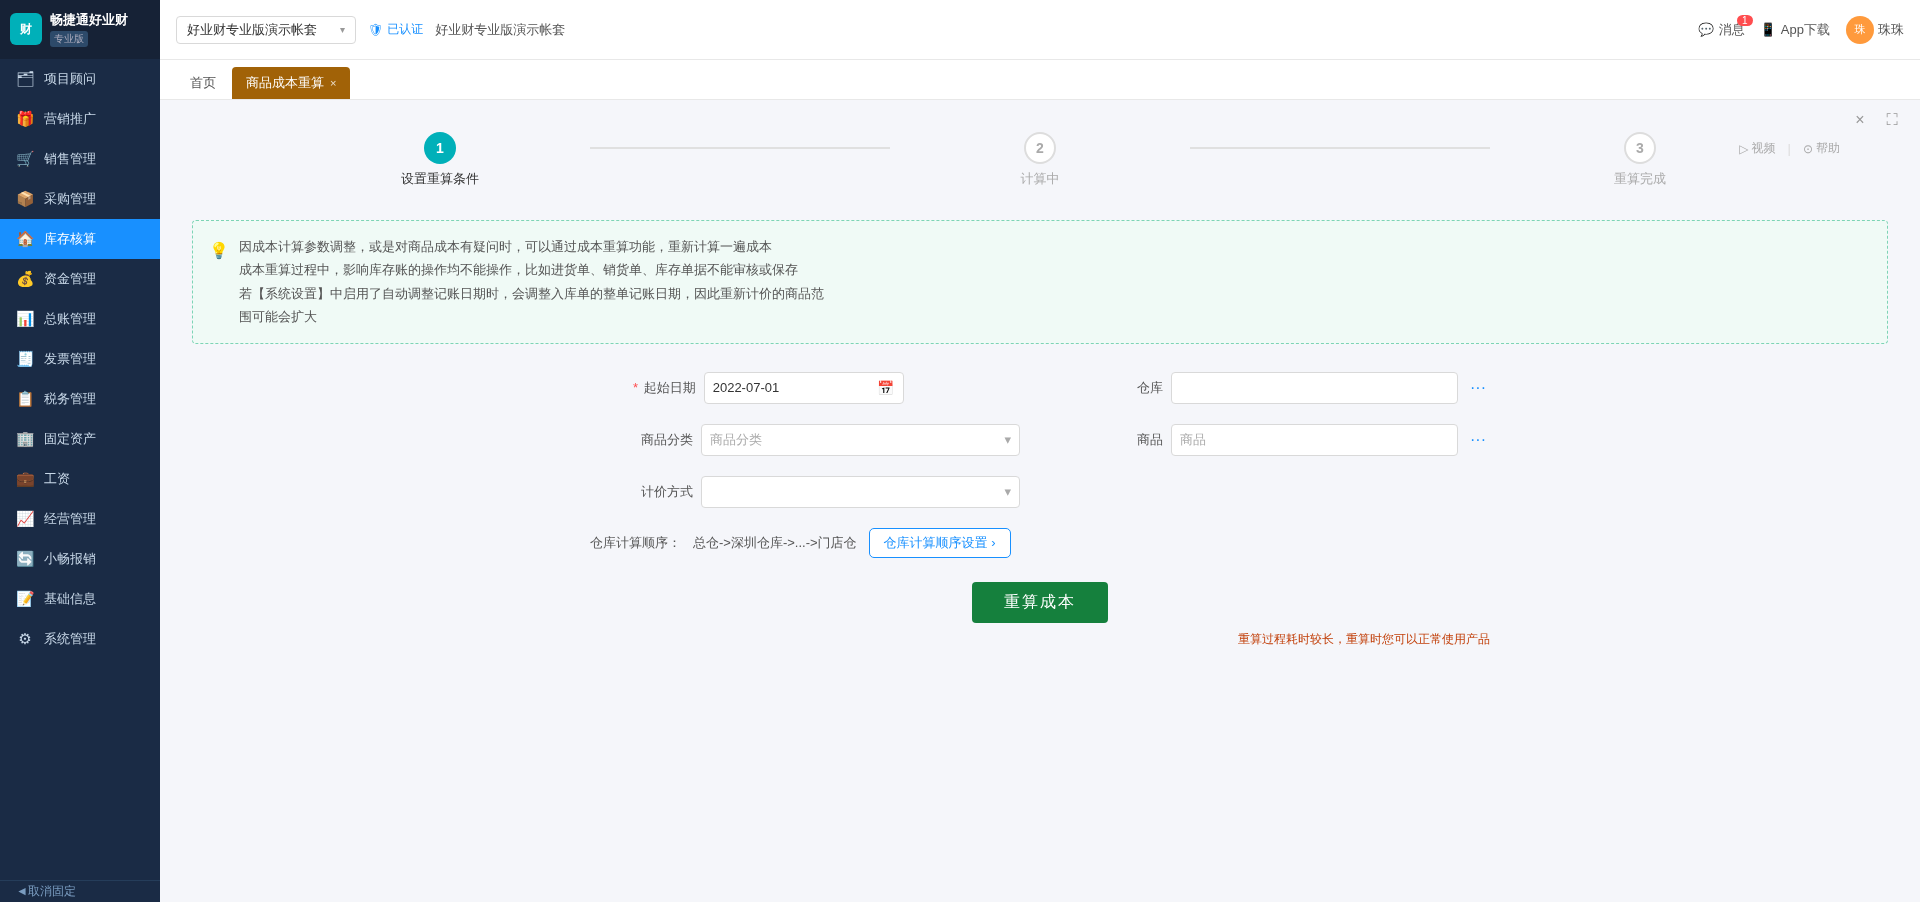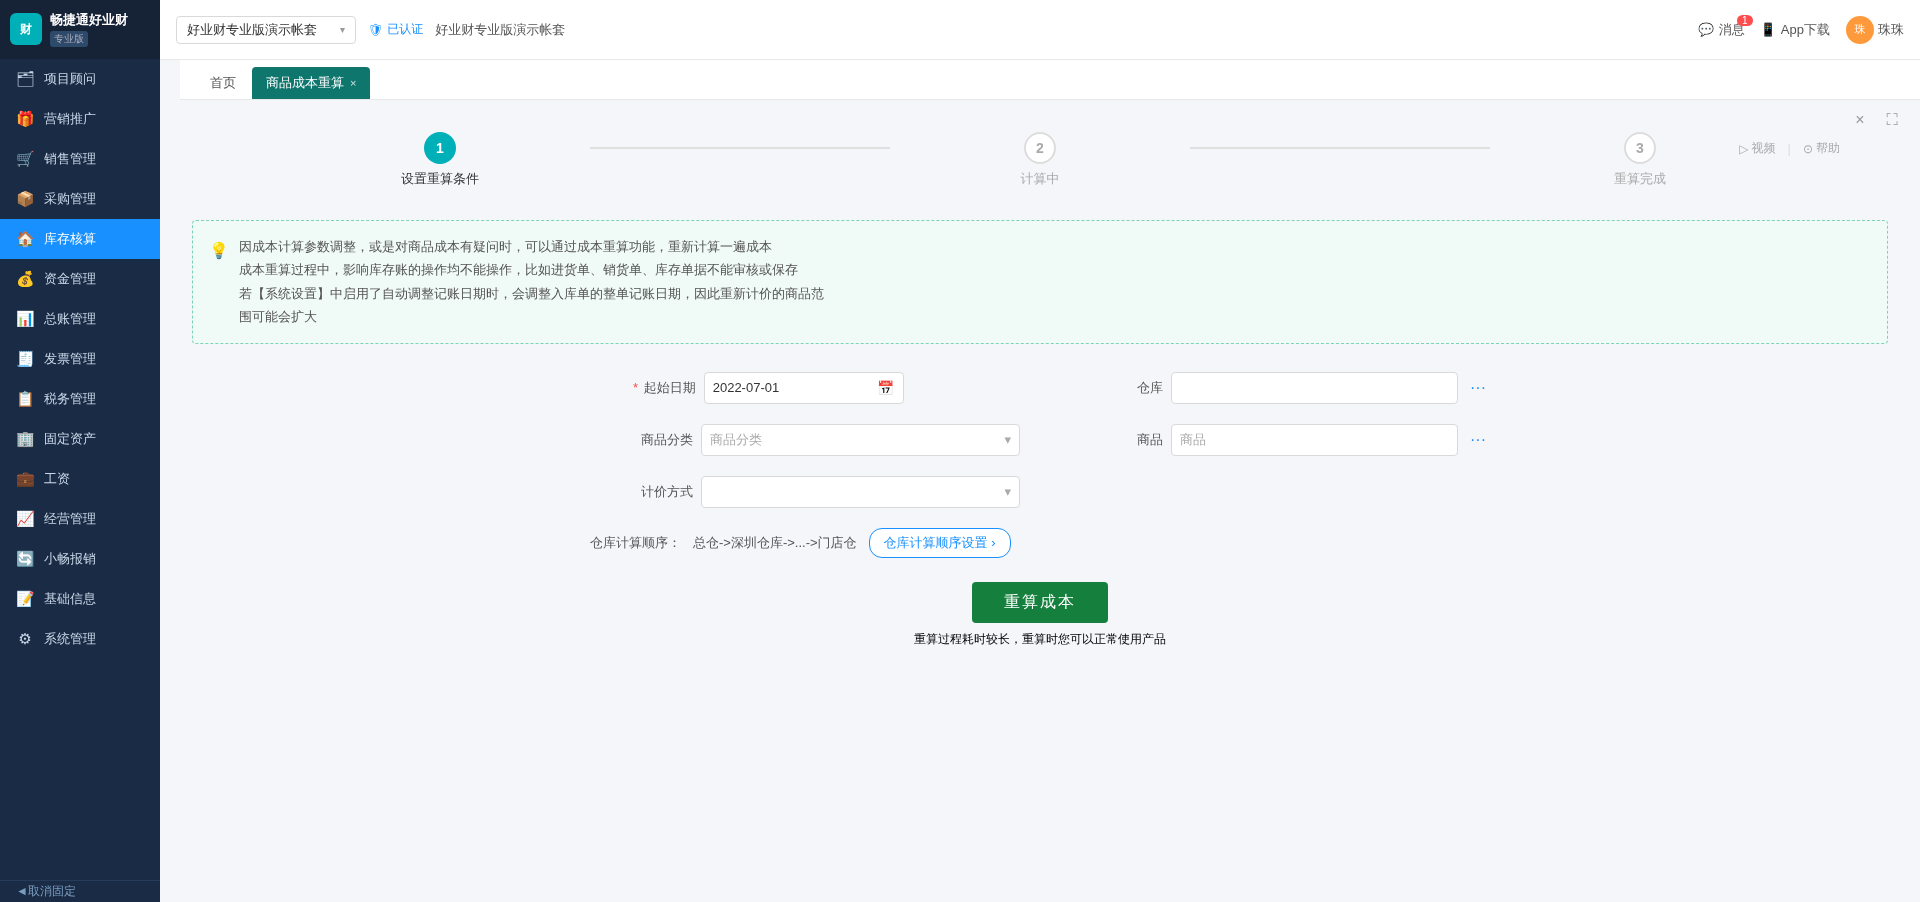--- a/index.html
+++ b/index.html
@@ -156,35 +156,34 @@
     
     .tabs-bar {
       background: white;
       height: 40px;
       display: flex;
       align-items: flex-end;
       padding: 0 16px;
       border-bottom: 1px solid #e8e8e8;
       flex-shrink: 0;
       gap: 2px;
-      margin-left: 20px;
     }
     .tab-item {
       padding: 6px 14px;
       font-size: 13px;
       cursor: pointer;
       border-radius: 4px 4px 0 0;
       color: #555;
       height: 32px;
       display: flex;
       align-items: center;
       gap: 6px;
     }
     .tab-item.active {
-      background: #0f766e;
+      background: #a16207;
       color: white;
     }
     .tab-close {
       font-size: 11px;
       color: rgba(255,255,255,0.8);
       cursor: pointer;
     }
 
     
     .content-area {
@@ -357,21 +356,21 @@
       align-items: center;
       gap: 12px;
       margin-bottom: 24px;
     }
     .warehouse-order-label { color: #555; font-size: 13px; white-space: nowrap; }
     .warehouse-order-value { color: #555; font-size: 13px; }
     .warehouse-order-btn {
       background: white;
       border: 1px solid #1890ff;
       color: #1890ff;
-      border-radius: 13px;
+      border-radius: 5px;
       padding: 5px 14px;
       font-size: 13px;
       cursor: pointer;
       display: flex;
       align-items: center;
       gap: 4px;
     }
 
     
     .action-center {
@@ -382,23 +381,24 @@
       background: #15803d;
       color: white;
       border: none;
       border-radius: 4px;
       padding: 10px 32px;
       font-size: 16px;
       cursor: pointer;
       letter-spacing: 2px;
     }
     .action-hint {
-      color: #000000;
+      color: #c2410c;
       font-size: 12px;
       margin-top: 8px;
+      text-align: right;
     }
 
     
     .sidebar-scroll::-webkit-scrollbar { width: 3px; }
   </style>
 </head>
 <body>
 
 <div class="sidebar">
   <div class="sidebar-header">

